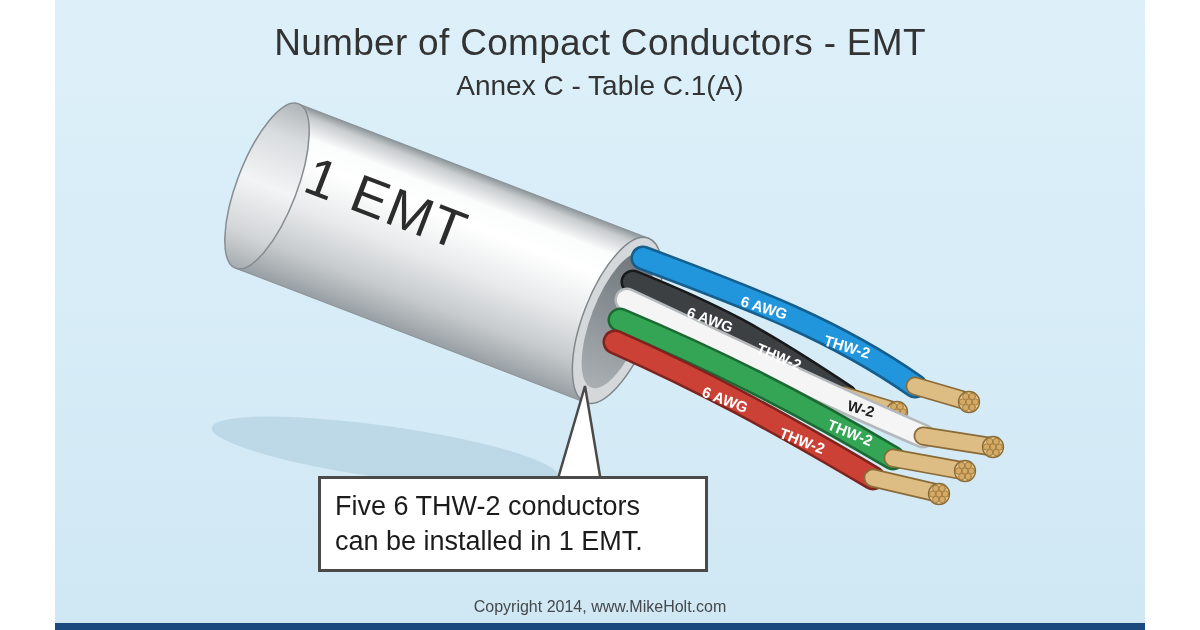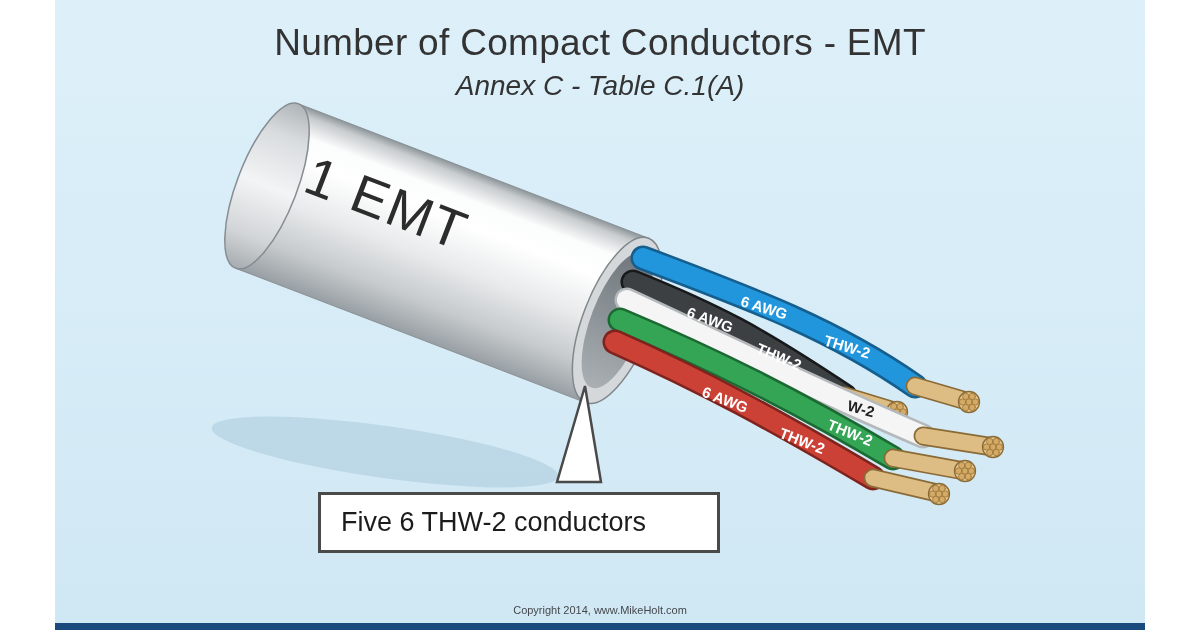--- a/index.html
+++ b/index.html
@@ -9,29 +9,29 @@
     background:#ffffff;
   }
   .stage{position:relative;width:1200px;height:630px;background:#ffffff;overflow:hidden;}
   .panel{
     position:absolute;left:55px;top:0;width:1090px;height:630px;
     background:linear-gradient(180deg,#ddf0fa 0%,#d0e8f4 100%);
   }
   .scene{position:absolute;left:0;top:0;z-index:1;}
   .title-block{position:absolute;top:22px;left:0;width:100%;text-align:center;color:#333;z-index:2;}
   .title-line1{font-size:37px;letter-spacing:.3px;}
-  .title-line2{font-size:28px;font-style:italic;margin-top:6px;}
+  .title-line2{font-size:28px;margin-top:6px;}
   .callout-box{
-    position:absolute;left:263px;top:492px;width:356px;
+    position:absolute;left:263px;top:476px;width:356px;
     background:#ffffff;border:3px solid #4a4a4a;
-    padding:10px 20px;font-size:27px;line-height:1.3;color:#1c1c1c;z-index:2;
+    padding:10px 14px;font-size:27px;line-height:1.3;color:#1c1c1c;z-index:2;
   }
   .copyright{
     position:absolute;bottom:14px;left:0;width:100%;text-align:center;
-    font-size:11px;color:#44484c;z-index:2;
+    font-size:16px;color:#44484c;z-index:2;
   }
   .bottom-bar{position:absolute;left:0;bottom:0;width:100%;height:7px;background:#1b4a7e;z-index:3;}
   .tube-label{font-size:54px;fill:#2c2c2c;letter-spacing:2px;text-anchor:middle;}
   .wl{font-weight:bold;font-size:15px;fill:#ffffff;text-anchor:middle;}
   .wl-dark{fill:#222222;}
 </style>
 </head>
 <body>
 
 <div class="stage">
@@ -142,19 +142,20 @@
       </g>
     </svg>
 
     <div class="title-block">
       <div class="title-line1">Number of Compact Conductors - EMT</div>
       <div class="title-line2">Annex C - Table C.1(A)</div>
     </div>
 
     <div class="callout-box">
       <div>Five 6 THW-2 conductors</div>
+      <div>can be installed in 1 EMT.</div>
     </div>
 
     <div class="copyright">Copyright 2014, www.MikeHolt.com</div>
 
     <div class="bottom-bar"></div>
   </div>
 </div>
 
 </body></html>

